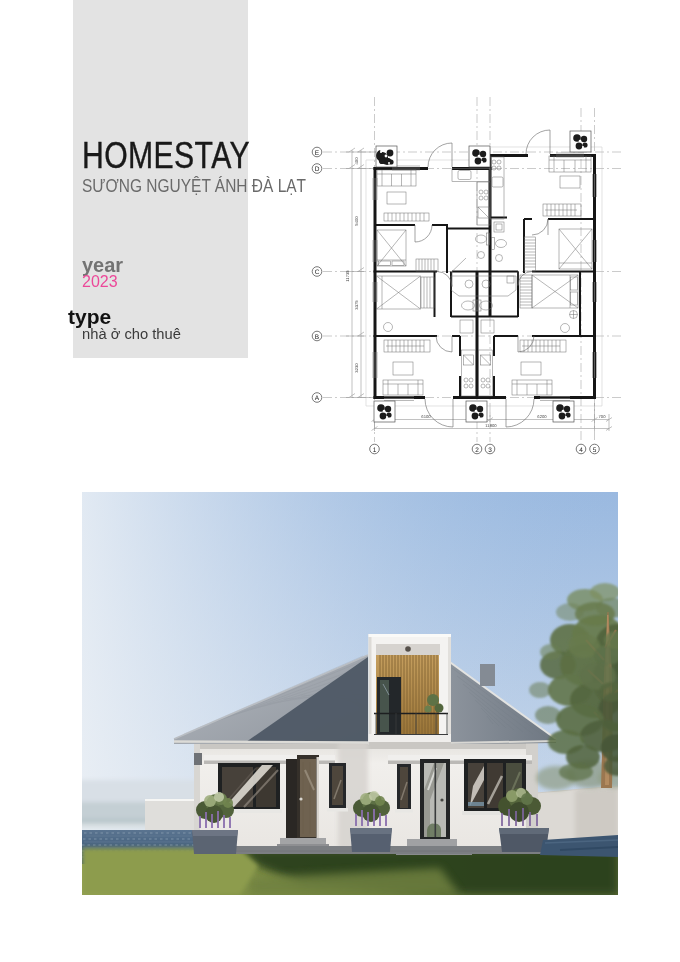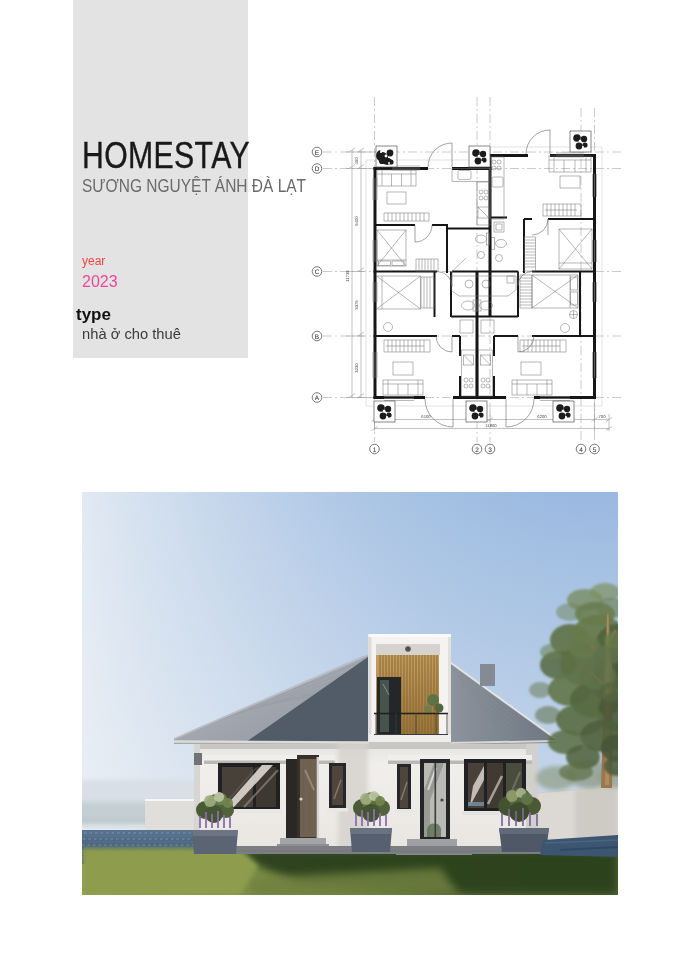--- a/index.html
+++ b/index.html
@@ -6,25 +6,25 @@
 .abs{position:absolute;}
 </style></head>
 <body>
 
 <div class="abs" style="left:73px;top:0;width:175px;height:358px;background:#e3e3e3;"></div>
 
 <div class="abs" style="left:82px;top:135px;font-size:37px;font-weight:normal;color:#191919;letter-spacing:0.5px;-webkit-text-stroke:0.4px #191919;transform:scaleX(0.815);transform-origin:0 0;white-space:nowrap;">HOMESTAY</div>
 
 <div class="abs" style="left:82px;top:176px;font-size:18px;color:#6a6a6a;letter-spacing:0px;transform:scaleX(0.86);transform-origin:0 0;white-space:nowrap;">SƯƠNG NGUYỆT ÁNH ĐÀ LẠT</div>
 
-<div class="abs" style="left:82px;top:254px;font-size:12px;font-weight:normal;color:#ef4444;">year</div>
+<div class="abs" style="left:82px;top:254px;font-size:20px;font-weight:bold;color:#737373;">year</div>
 
 <div class="abs" style="left:82px;top:273px;font-size:16px;color:#ec4899;">2023</div>
 
-<div class="abs" style="left:76px;top:305px;font-size:17px;font-weight:bold;color:#111;">type</div>
+<div class="abs" style="left:68px;top:305px;font-size:21px;font-weight:bold;color:#111;">type</div>
 
 <div class="abs" style="left:82px;top:325px;font-size:15.5px;color:#3a3a3a;transform:scaleX(0.95);transform-origin:0 0;">nhà ở cho thuê</div>
 
 <svg class="abs" style="left:300px;top:95px;text-rendering:geometricPrecision;" width="325" height="365" viewBox="300 95 325 365" fill="none">
 
 <g stroke="#d6d6d6" stroke-width="0.7">
 <path d="M366,160 H490 M490,147 H602 M366,160 V406 M602,147 V406 M366,406 H602" fill="none"></path>
 </g>
 
 <g stroke="#b5b5b5" stroke-width="0.7" stroke-dasharray="9 3 2 3">

